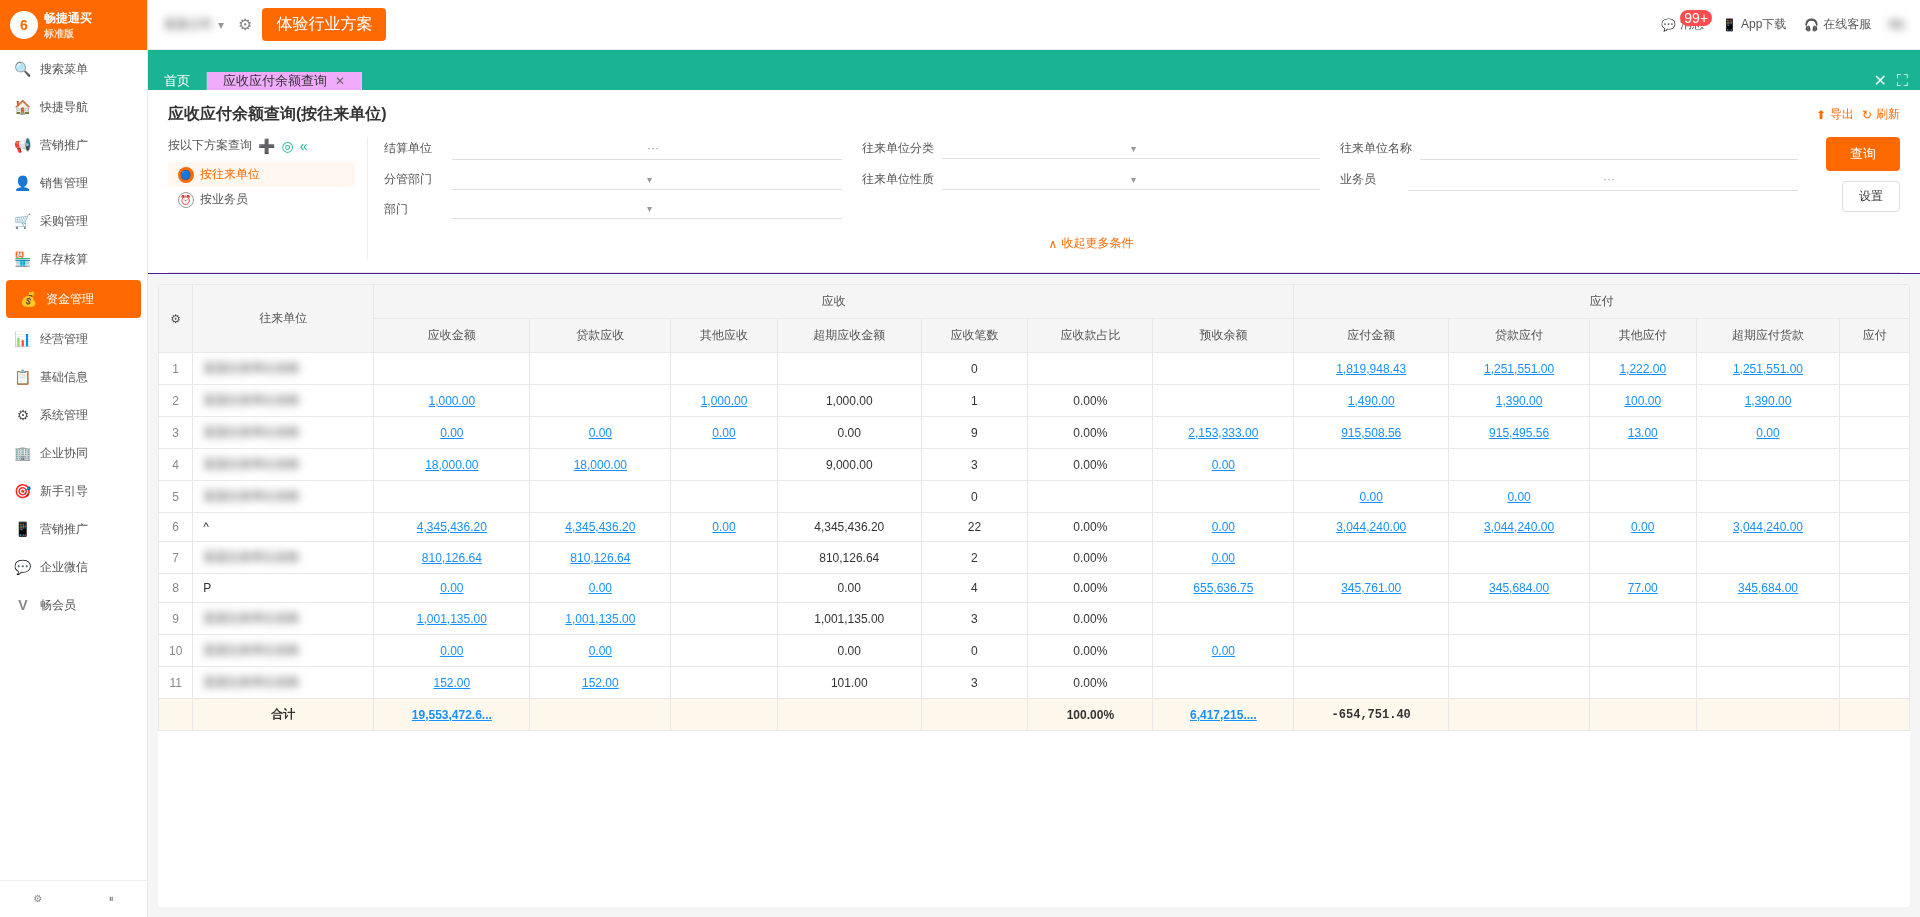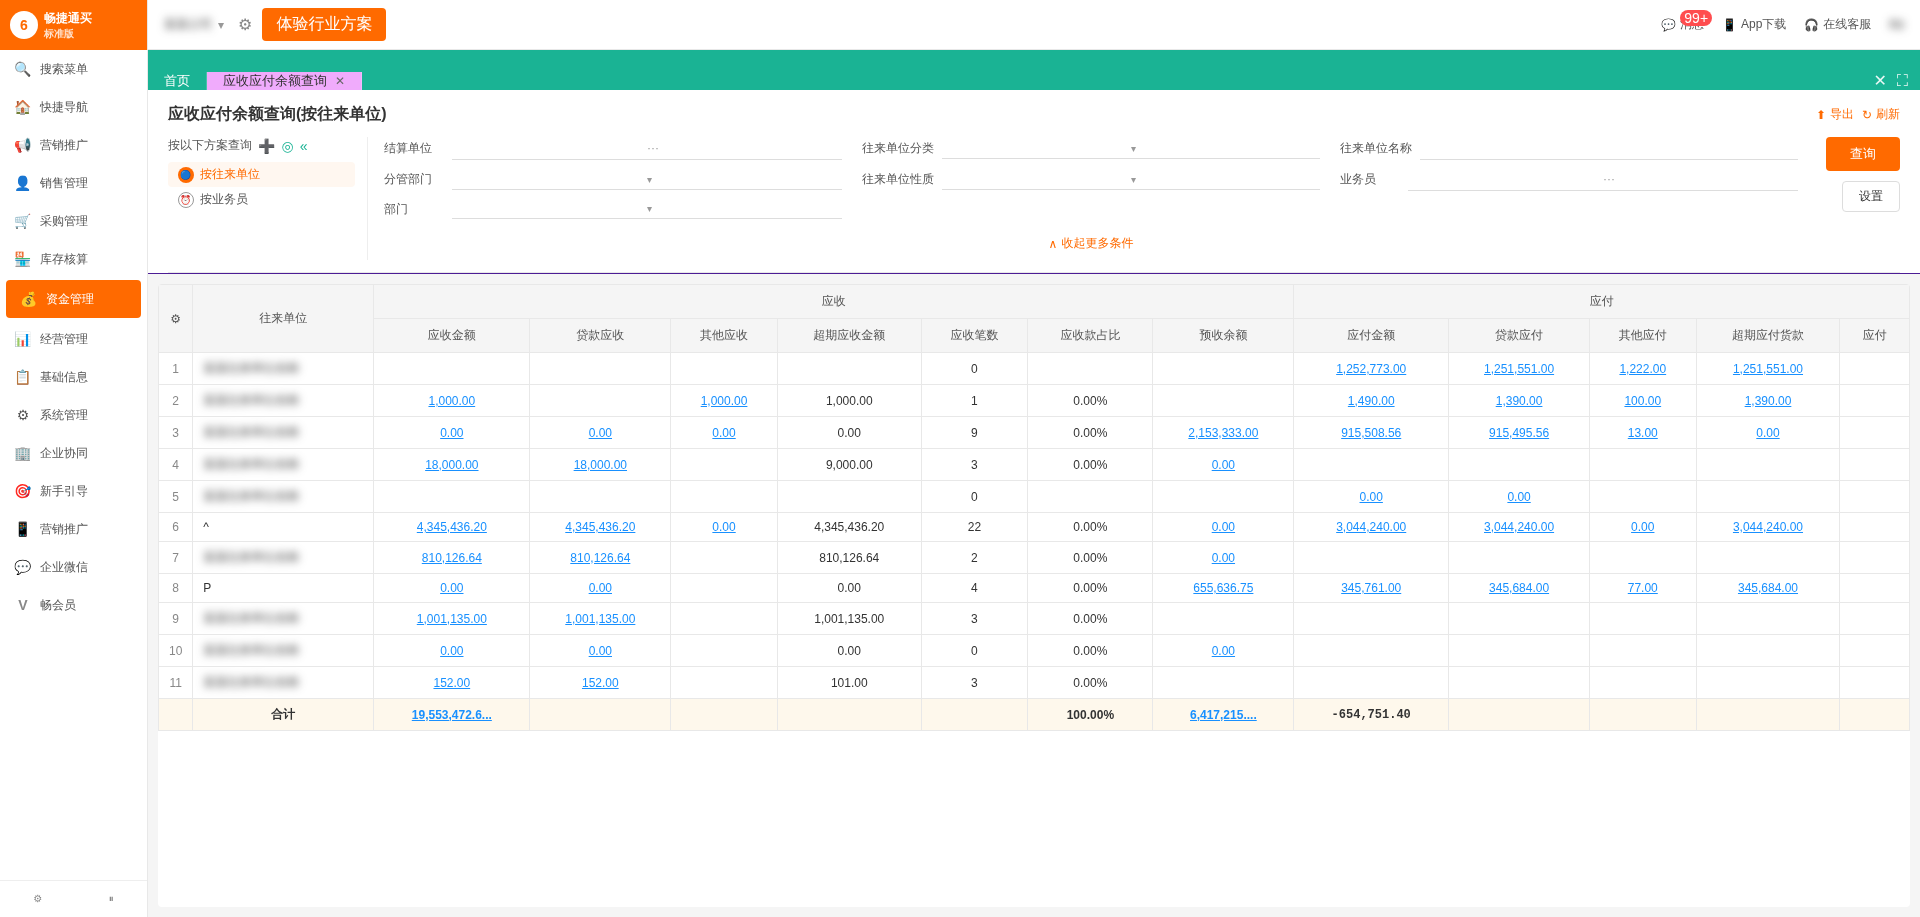--- a/index.html
+++ b/index.html
@@ -361,21 +361,21 @@
         <tr>
               <td class=" row-num">1</td>
               <td style="text-align: left;"><span class="blurred" style="font-size: 12px;">某某往来单位名称</span></td>
               <td></td>
               <td></td>
               <td></td>
               <td></td>
               <td>0</td>
               <td></td>
               <td></td>
-              <td class="link">1,252,773.00</td>
+              <td class="link">1,819,948.43</td>
               <td class="link">1,251,551.00</td>
               <td class="link">1,222.00</td>
               <td class="link">1,251,551.00</td>
               <td></td>
             </tr>
             <tr>
               <td class=" row-num">2</td>
               <td style="text-align: left;"><span class="blurred" style="font-size: 12px;">某某往来单位名称</span></td>
               <td class="link">1,000.00</td>
               <td></td>

